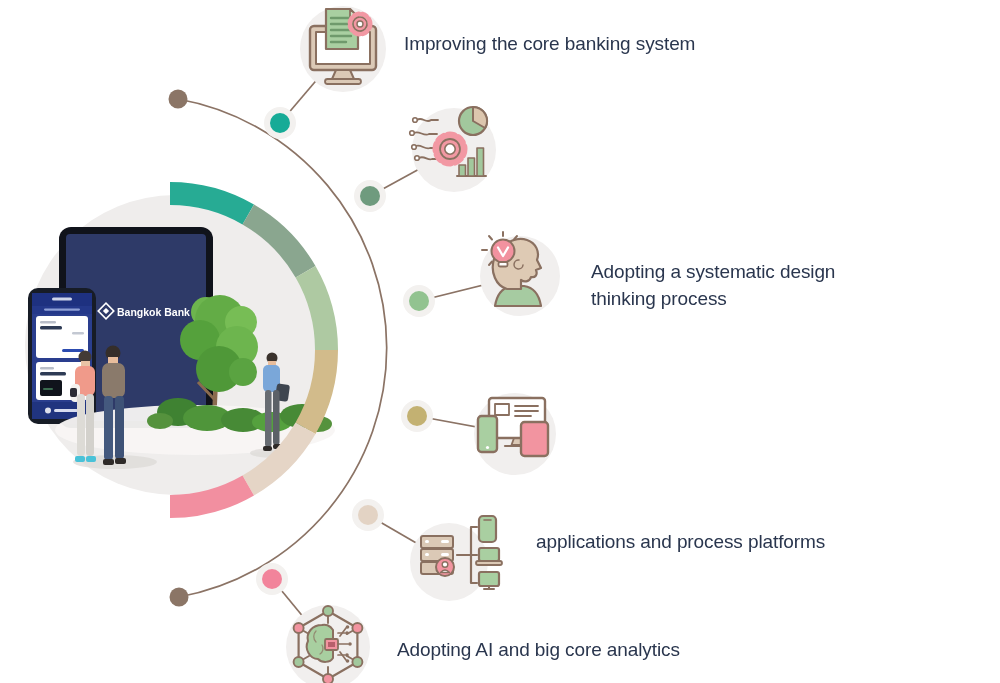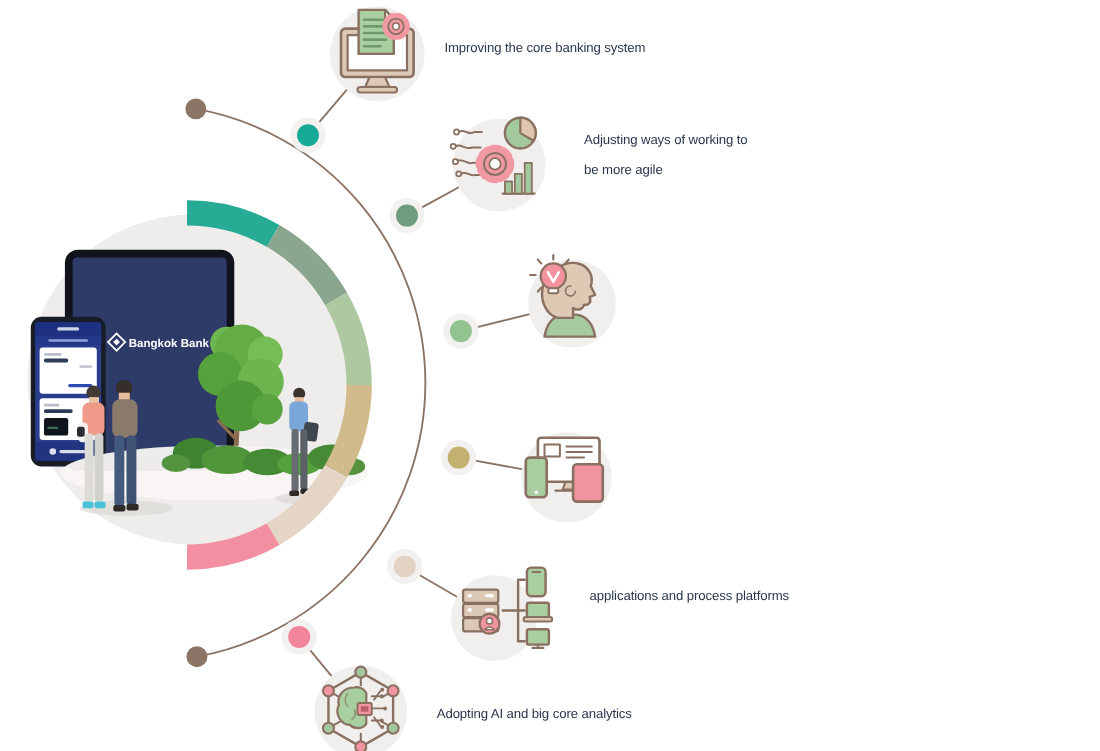--- a/index.html
+++ b/index.html
@@ -1,20 +1,20 @@
 <!DOCTYPE html>
 <html><head>
 <meta charset="utf-8">
 <style>
   html,body{margin:0;padding:0;background:#ffffff;}
   body{width:1000px;height:683px;position:relative;overflow:hidden;
        font-family:"Liberation Sans",sans-serif;}
   #stage{position:absolute;inset:0;width:1000px;height:683px;}
   svg{display:block;}
-  .label{position:absolute;color:#2a364e;font-size:12px;line-height:27px;
+  .label{position:absolute;color:#2a364e;font-size:19px;line-height:27px;
          font-weight:400;letter-spacing:-0.1px;white-space:nowrap;}
 </style>
 </head>
 <body>
 
 <div id="stage">
 <svg width="1000" height="683" viewBox="0 0 1000 683">
 
   <g>
     <circle cx="175" cy="345" r="150" fill="#efedec"></circle>
@@ -283,23 +283,23 @@
           <circle cx="50" cy="82" r="5" fill="#f294a0"></circle>
       <circle cx="20.6" cy="65" r="5" fill="#a2c89d"></circle>
           <circle cx="20.6" cy="31" r="5" fill="#f294a0"></circle>
     </g>
   </g>
 </svg>
 
 <div class="label" style="left:404px;top:30px;">
   <div>Improving the core banking system</div>
 </div>
-<div class="label" style="left:531px;top:114px;">
-  <div>Adjusting ways of working to</div>
-  <div>be more agile</div>
+<div class="label" style="left:591px;top:258px;">
+  <div>Adopting a systematic design</div>
+  <div>thinking process</div>
 </div>
 <div class="label" style="left:536px;top:528px;">
   <div>applications and process platforms</div>
 </div>
 <div class="label" style="left:397px;top:636px;">
   <div>Adopting AI and big core analytics</div>
 </div>
 </div>
 
 </body></html>

